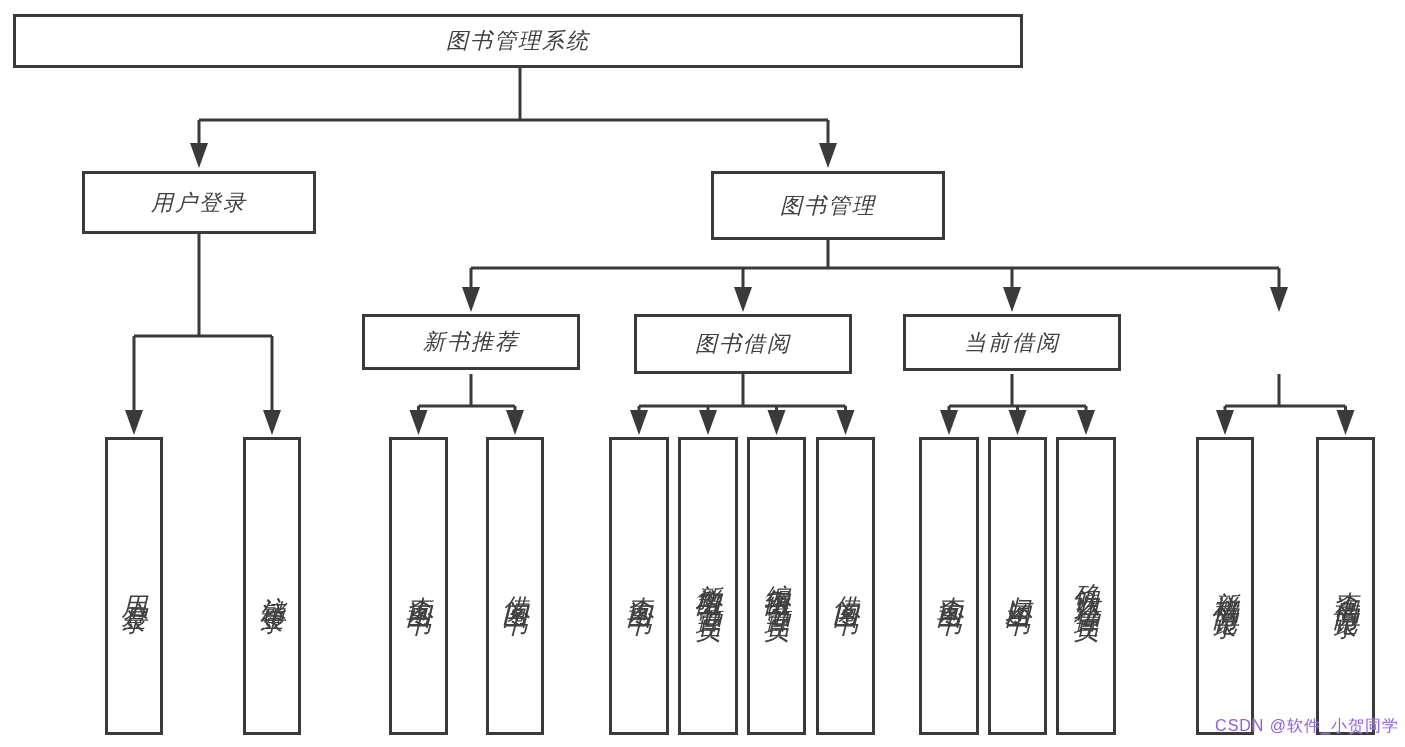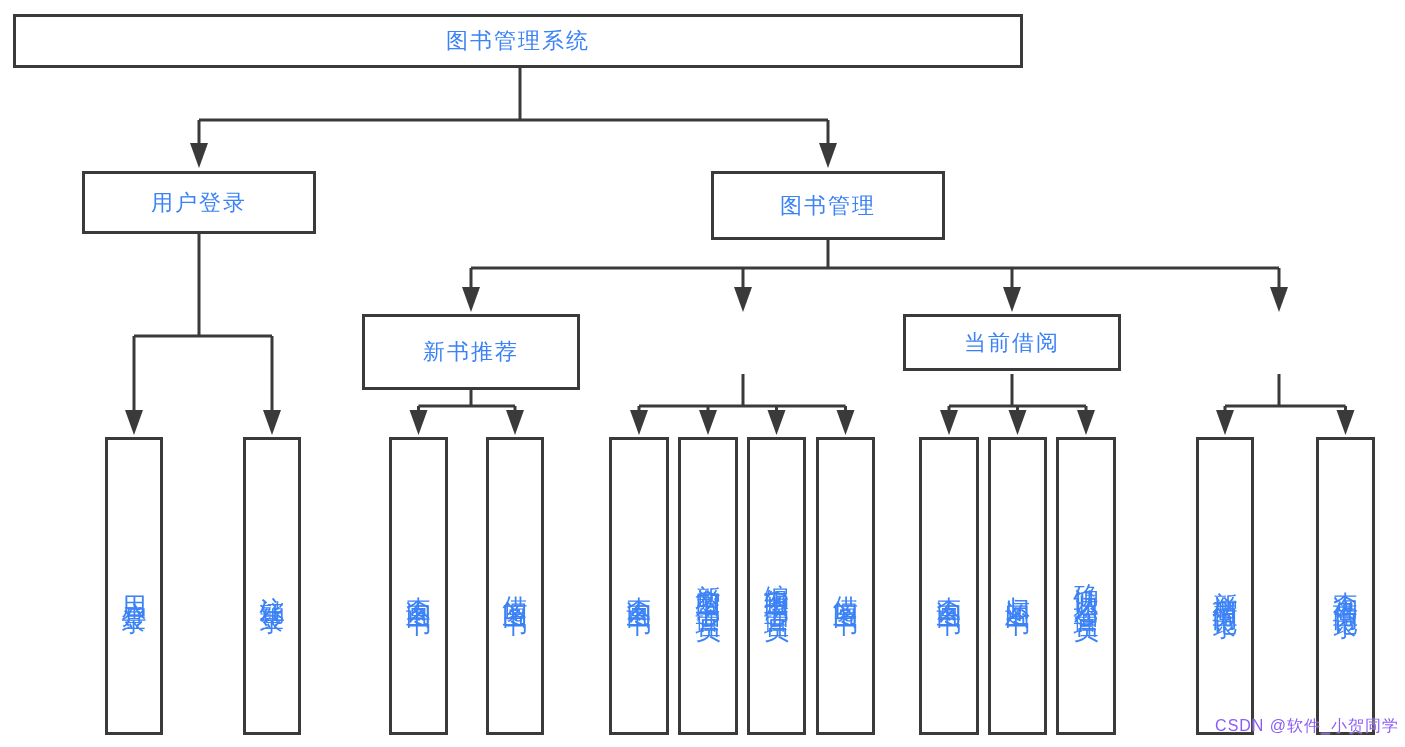--- a/index.html
+++ b/index.html
@@ -18,21 +18,22 @@
     pointer-events: none;
   }
   .node {
     position: absolute;
     box-sizing: border-box;
     border: 3px solid #3a3a3a;
     background: #ffffff;
     display: flex;
     align-items: center;
     justify-content: center;
-    color: #3b82f6;
+    color: #404040;
+    font-style: italic;
   }
   .h-label {
     font-size: 22px;
     letter-spacing: 2px;
     white-space: nowrap;
   }
   .v-label {
     writing-mode: vertical-rl;
     text-orientation: mixed;
     font-size: 25px;
@@ -102,22 +103,25 @@
     <span class="h-label">图书管理系统</span>
   </div>
 
   <div class="node" style="left:82px; top:171px; width:234px; height:63px;">
     <span class="h-label">用户登录</span>
   </div>
   <div class="node" style="left:711px; top:171px; width:234px; height:69px;">
     <span class="h-label">图书管理</span>
   </div>
 
-  <div class="node" style="left:362px; top:314px; width:218px; height:76px;">
+  <div class="node" style="left:362px; top:314px; width:218px; height:56px;">
     <span class="h-label">新书推荐</span>
+  </div>
+  <div class="node" style="left:634px; top:314px; width:218px; height:60px;">
+    <span class="h-label">图书借阅</span>
   </div>
   <div class="node" style="left:903px; top:314px; width:218px; height:57px;">
     <span class="h-label">当前借阅</span>
   </div>
 
   <div class="node" style="left:105px; top:437px; width:58px; height:298px;">
     <span class="v-label">用户登录</span>
   </div>
   <div class="node" style="left:243px; top:437px; width:58px; height:298px;">
     <span class="v-label">注销登录</span>

